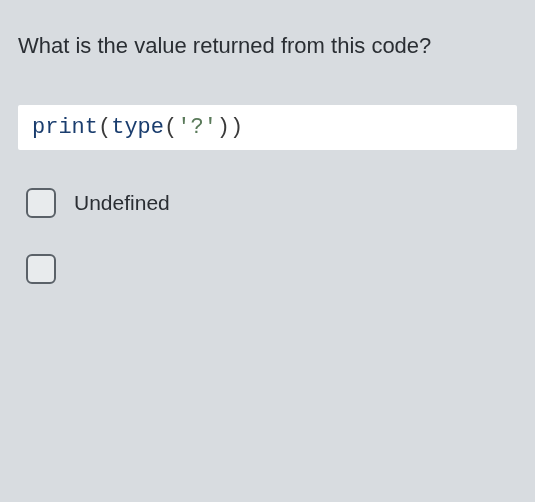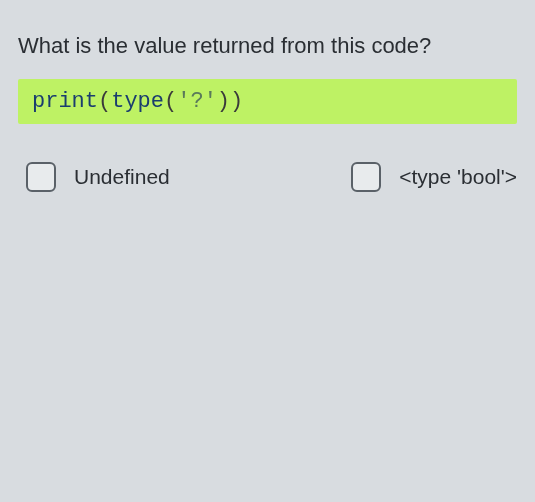--- a/index.html
+++ b/index.html
@@ -12,45 +12,45 @@
       height: 502px;
       background: #d8dce0;
       font-family: Arial, Helvetica, sans-serif;
       padding: 24px 18px;
       color: #2a2e33;
     }
     .question {
       font-size: 22px;
       font-weight: 500;
       color: #2a2e33;
-      margin-bottom: 18px;
+      margin-bottom: 44px;
       margin-top: 8px;
       line-height: 1.3;
     }
     .code-block {
-      background: #bef264;
+      background: #ffffff;
       padding: 10px 14px;
       font-family: 'Courier New', monospace;
       font-size: 22px;
       margin-bottom: 38px;
       border-radius: 2px;
     }
     .code-keyword {
       color: #1a3d6e;
       font-weight: 500;
     }
     .code-paren {
       color: #3a3a3a;
     }
     .code-string {
       color: #5a7a5a;
     }
     .options {
       display: flex;
-      flex-direction: row;
+      flex-direction: column;
       gap: 36px;
       padding-left: 8px;
       justify-content: space-between;
     }
     .option {
       display: flex;
       align-items: center;
       gap: 18px;
     }
     .checkbox {
@@ -76,15 +76,14 @@
   <span class="code-keyword">print</span><span class="code-paren">(</span><span class="code-keyword">type</span><span class="code-paren">(</span><span class="code-string">'?'</span><span class="code-paren">))</span>
 </div>
 
 <div class="options">
   <div class="option">
     <div class="checkbox"></div>
     <span class="option-label">Undefined</span>
   </div>
   <div class="option">
     <div class="checkbox"></div>
-    <span class="option-label">&lt;type 'bool'&gt;</span>
   </div>
 </div>
 
 </body></html>

